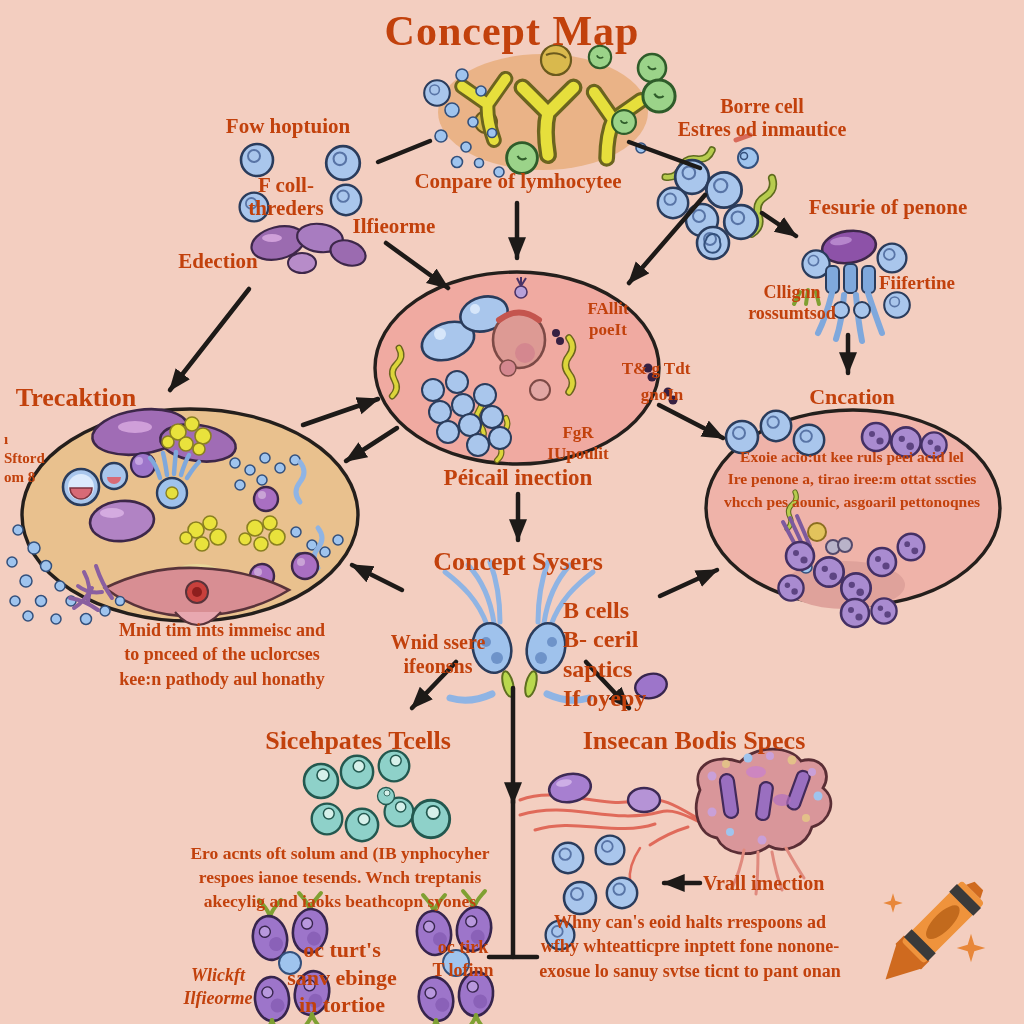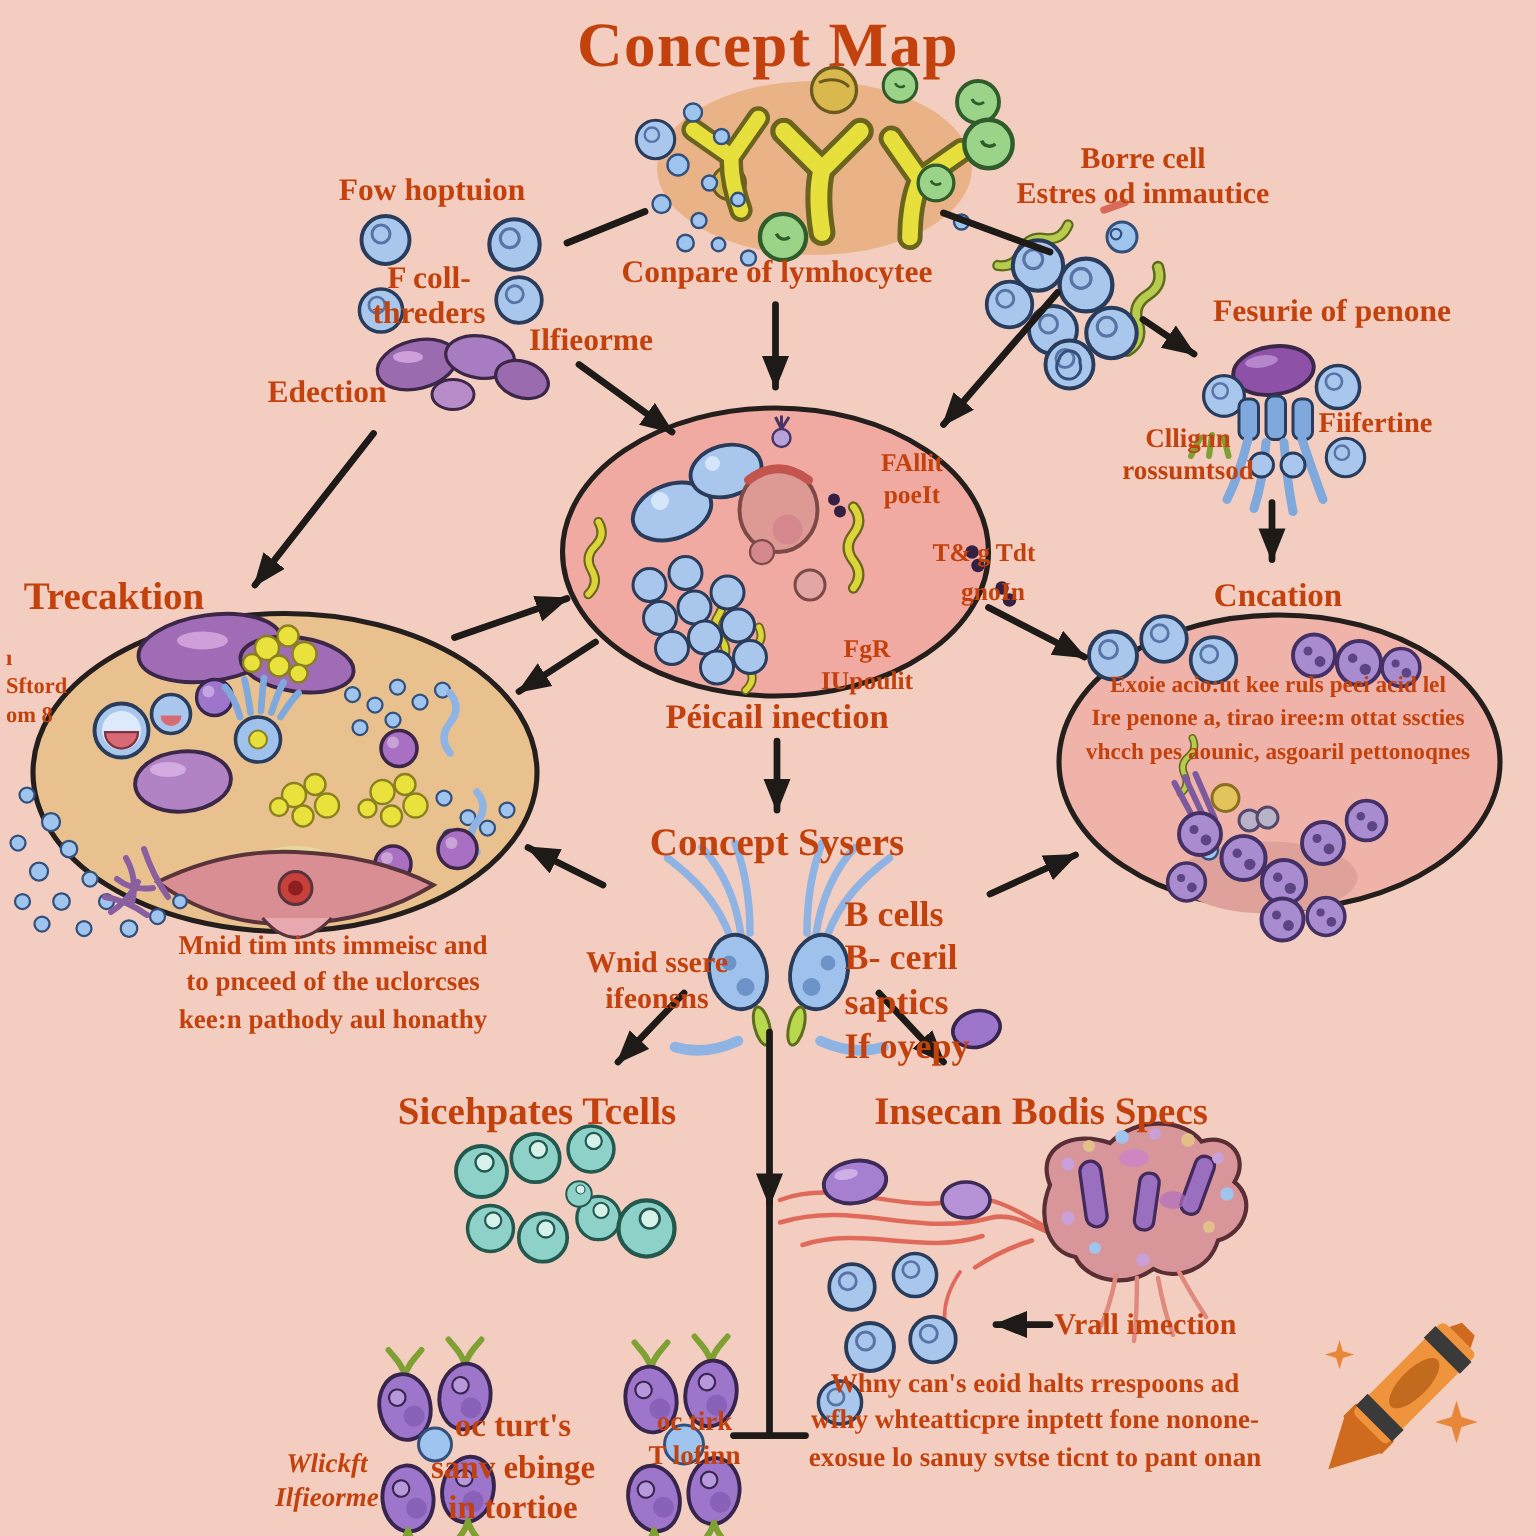--- a/index.html
+++ b/index.html
@@ -499,20 +499,25 @@
   </div>
 
   <div class="lbl" id="cncation">Cncation</div>
   <div class="lbl" id="cnctext">
     <div>Exoie acio:ut kee ruls peei acid lel</div>
     <div>Ire penone a, tirao iree:m ottat sscties</div>
     <div>vhcch pes aounic, asgoaril pettonoqnes</div>
   </div>
 
   <div class="lbl" id="sicehpates">Sicehpates Tcells</div>
+  <div class="lbl" id="sictext">
+    <div>Ero acnts oft solum and (IB ynphocyher</div>
+    <div>respoes ianoe tesends. Wnch treptanis</div>
+    <div>akecylig and iaoks beathcopn syones</div>
+  </div>
   <div class="lbl it" id="wlickft">
     <div>Wlickft</div>
     <div>Ilfieorme</div>
   </div>
   <div class="lbl" id="octurts">
     <div>oc turt's</div>
     <div>sanv ebinge</div>
     <div>in tortioe</div>
   </div>
   <div class="lbl" id="octirk">

